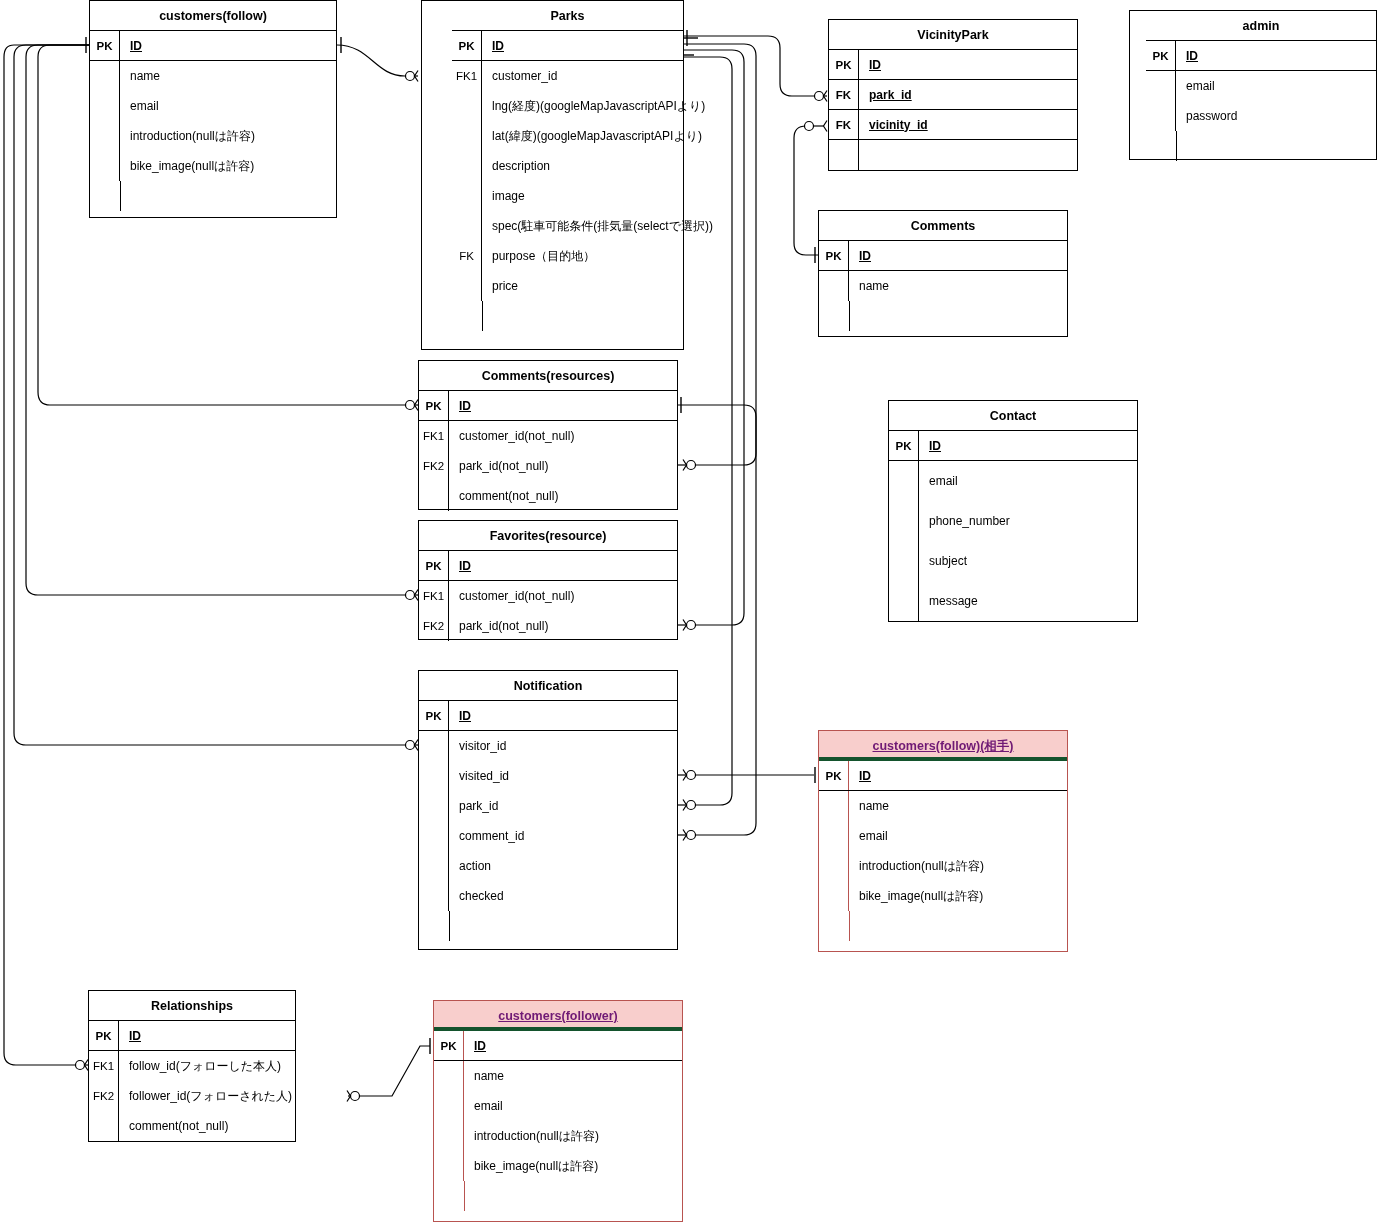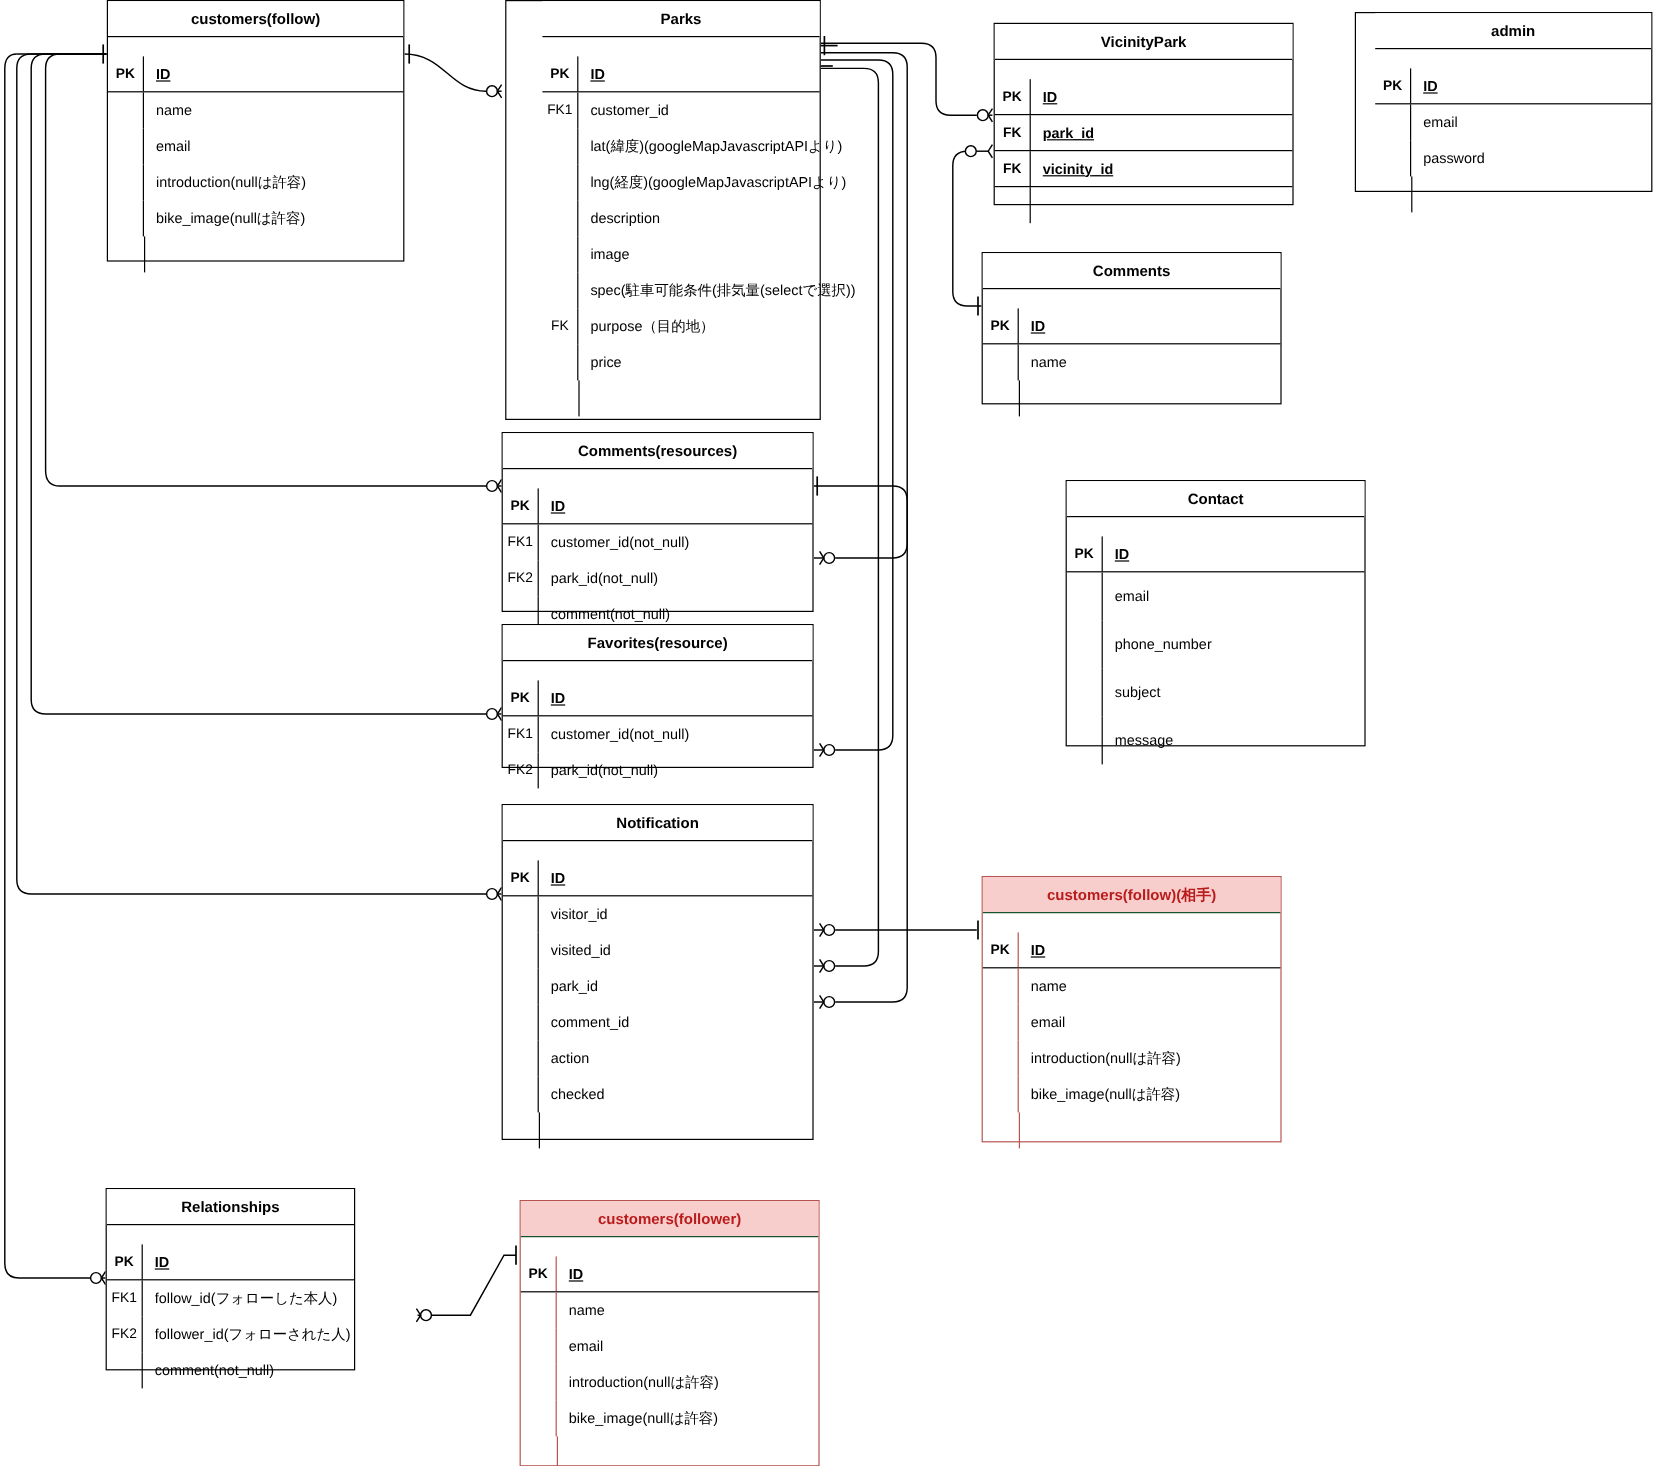--- a/index.html
+++ b/index.html
@@ -39,26 +39,26 @@
     text-align: center;
     font-weight: bold;
     font-size: 12.5px;
     color: #000;
     border-bottom: 1px solid #000;
     background: #ffffff;
     box-sizing: border-box;
   }
   .entity.highlight .ent-title {
     background: #f8cecc;
-    border-bottom: 1px solid #14532d;
-    color: #b91c1c;
+    border-bottom: 4px solid #14532d;
+    color: #701a75;
+    text-decoration: underline;
   }
   .ent-rows {
     position: relative;
-    margin-top: 16px;
   }
   .row {
     display: flex;
     height: 30px;
     box-sizing: border-box;
   }
   .row .key {
     width: 30px;
     min-width: 30px;
     box-sizing: border-box;
@@ -245,25 +245,25 @@
       <div class="row pk">
         <div class="key">PK</div>
         <div class="val">ID</div>
       </div>
       <div class="row">
         <div class="key">FK1</div>
         <div class="val">customer_id</div>
       </div>
       <div class="row">
         <div class="key"></div>
+        <div class="val">lng(経度)(googleMapJavascriptAPIより)</div>
+      </div>
+      <div class="row">
+        <div class="key"></div>
         <div class="val">lat(緯度)(googleMapJavascriptAPIより)</div>
-      </div>
-      <div class="row">
-        <div class="key"></div>
-        <div class="val">lng(経度)(googleMapJavascriptAPIより)</div>
       </div>
       <div class="row">
         <div class="key"></div>
         <div class="val">description</div>
       </div>
       <div class="row">
         <div class="key"></div>
         <div class="val">image</div>
       </div>
       <div class="row">

